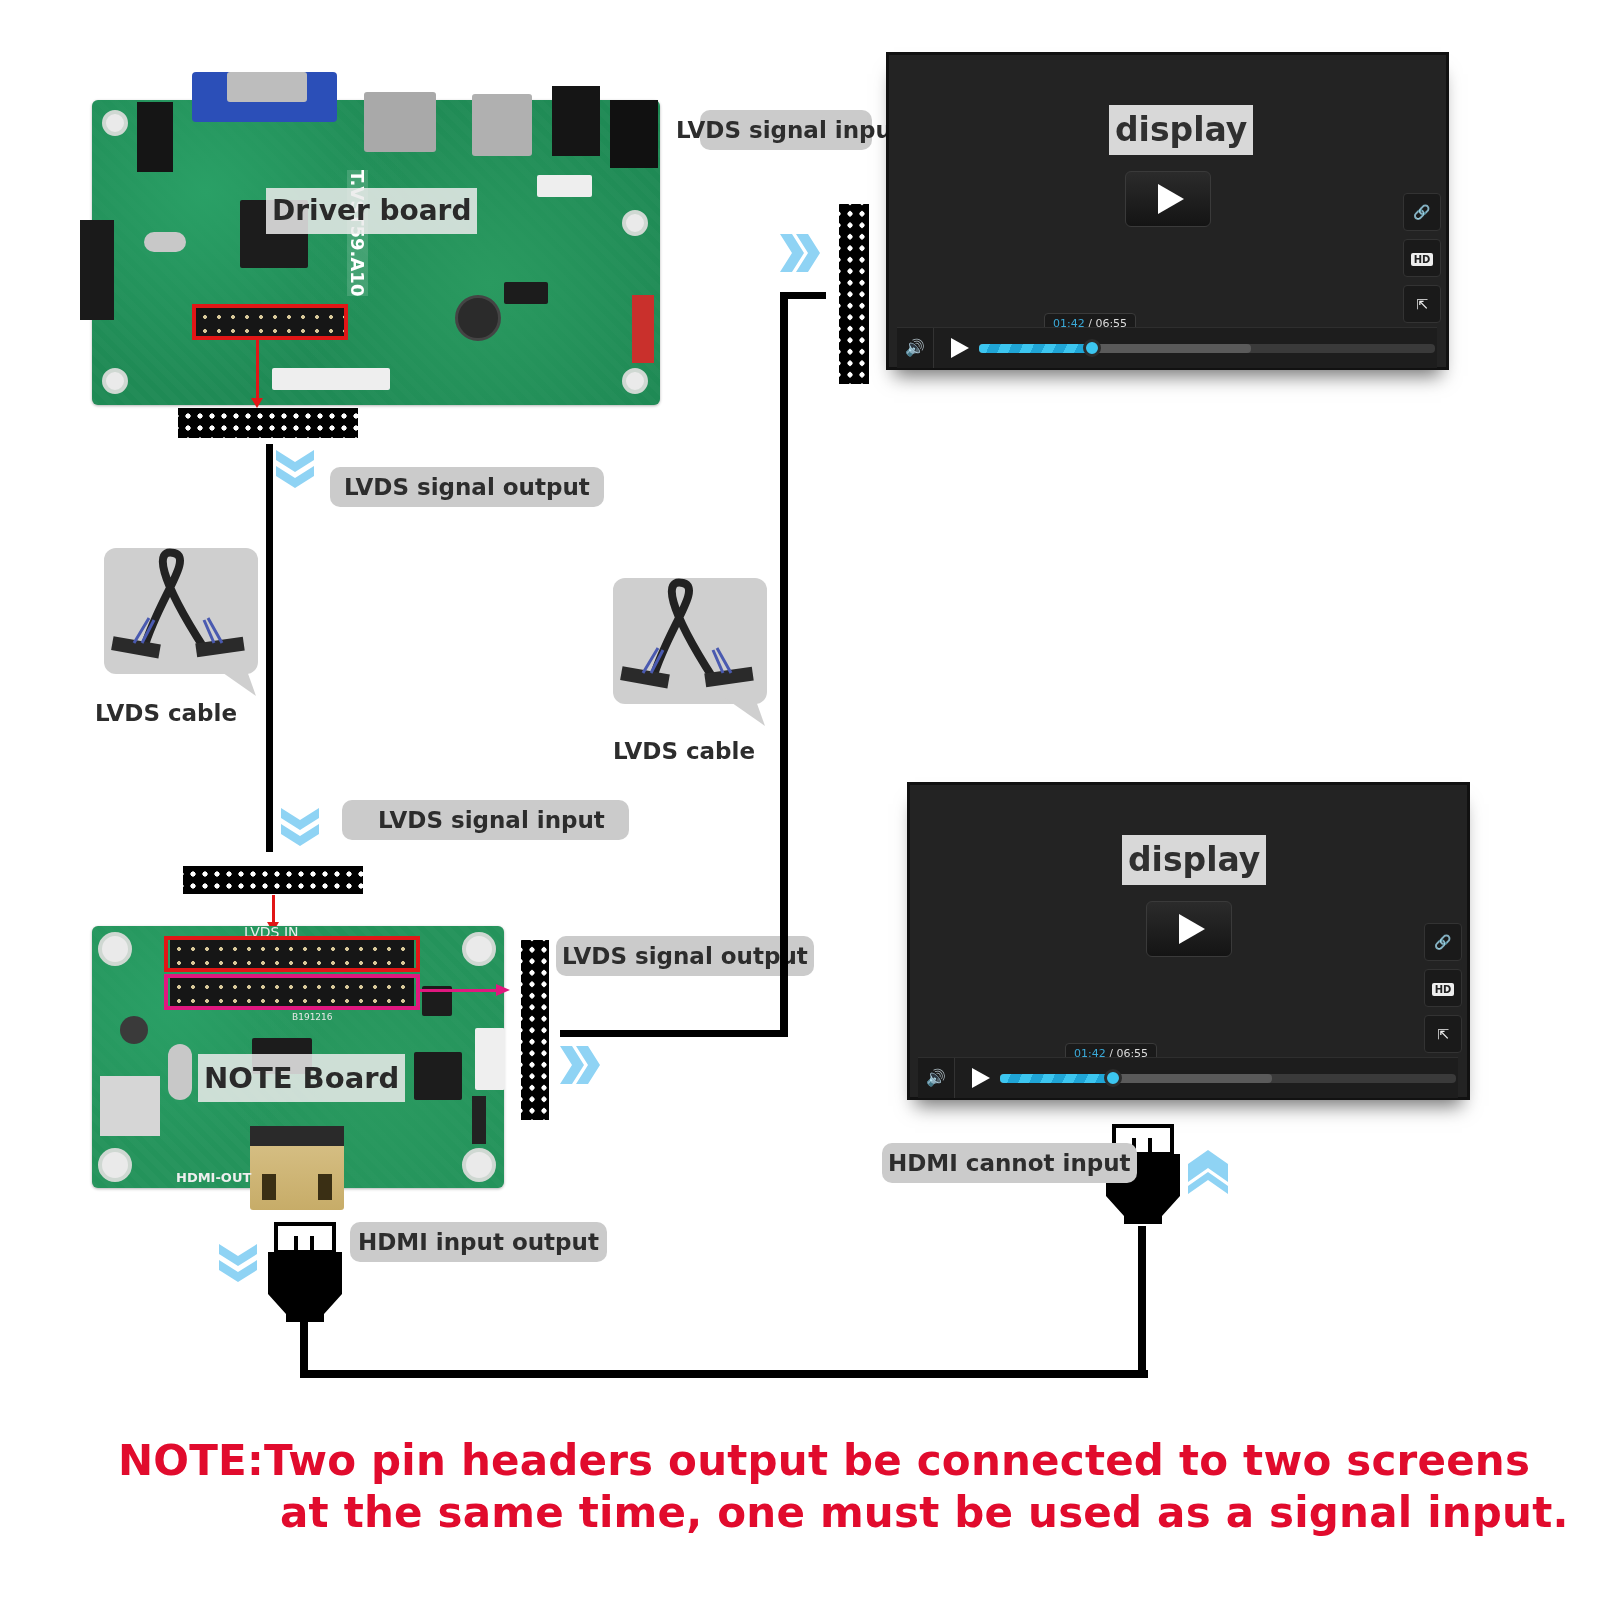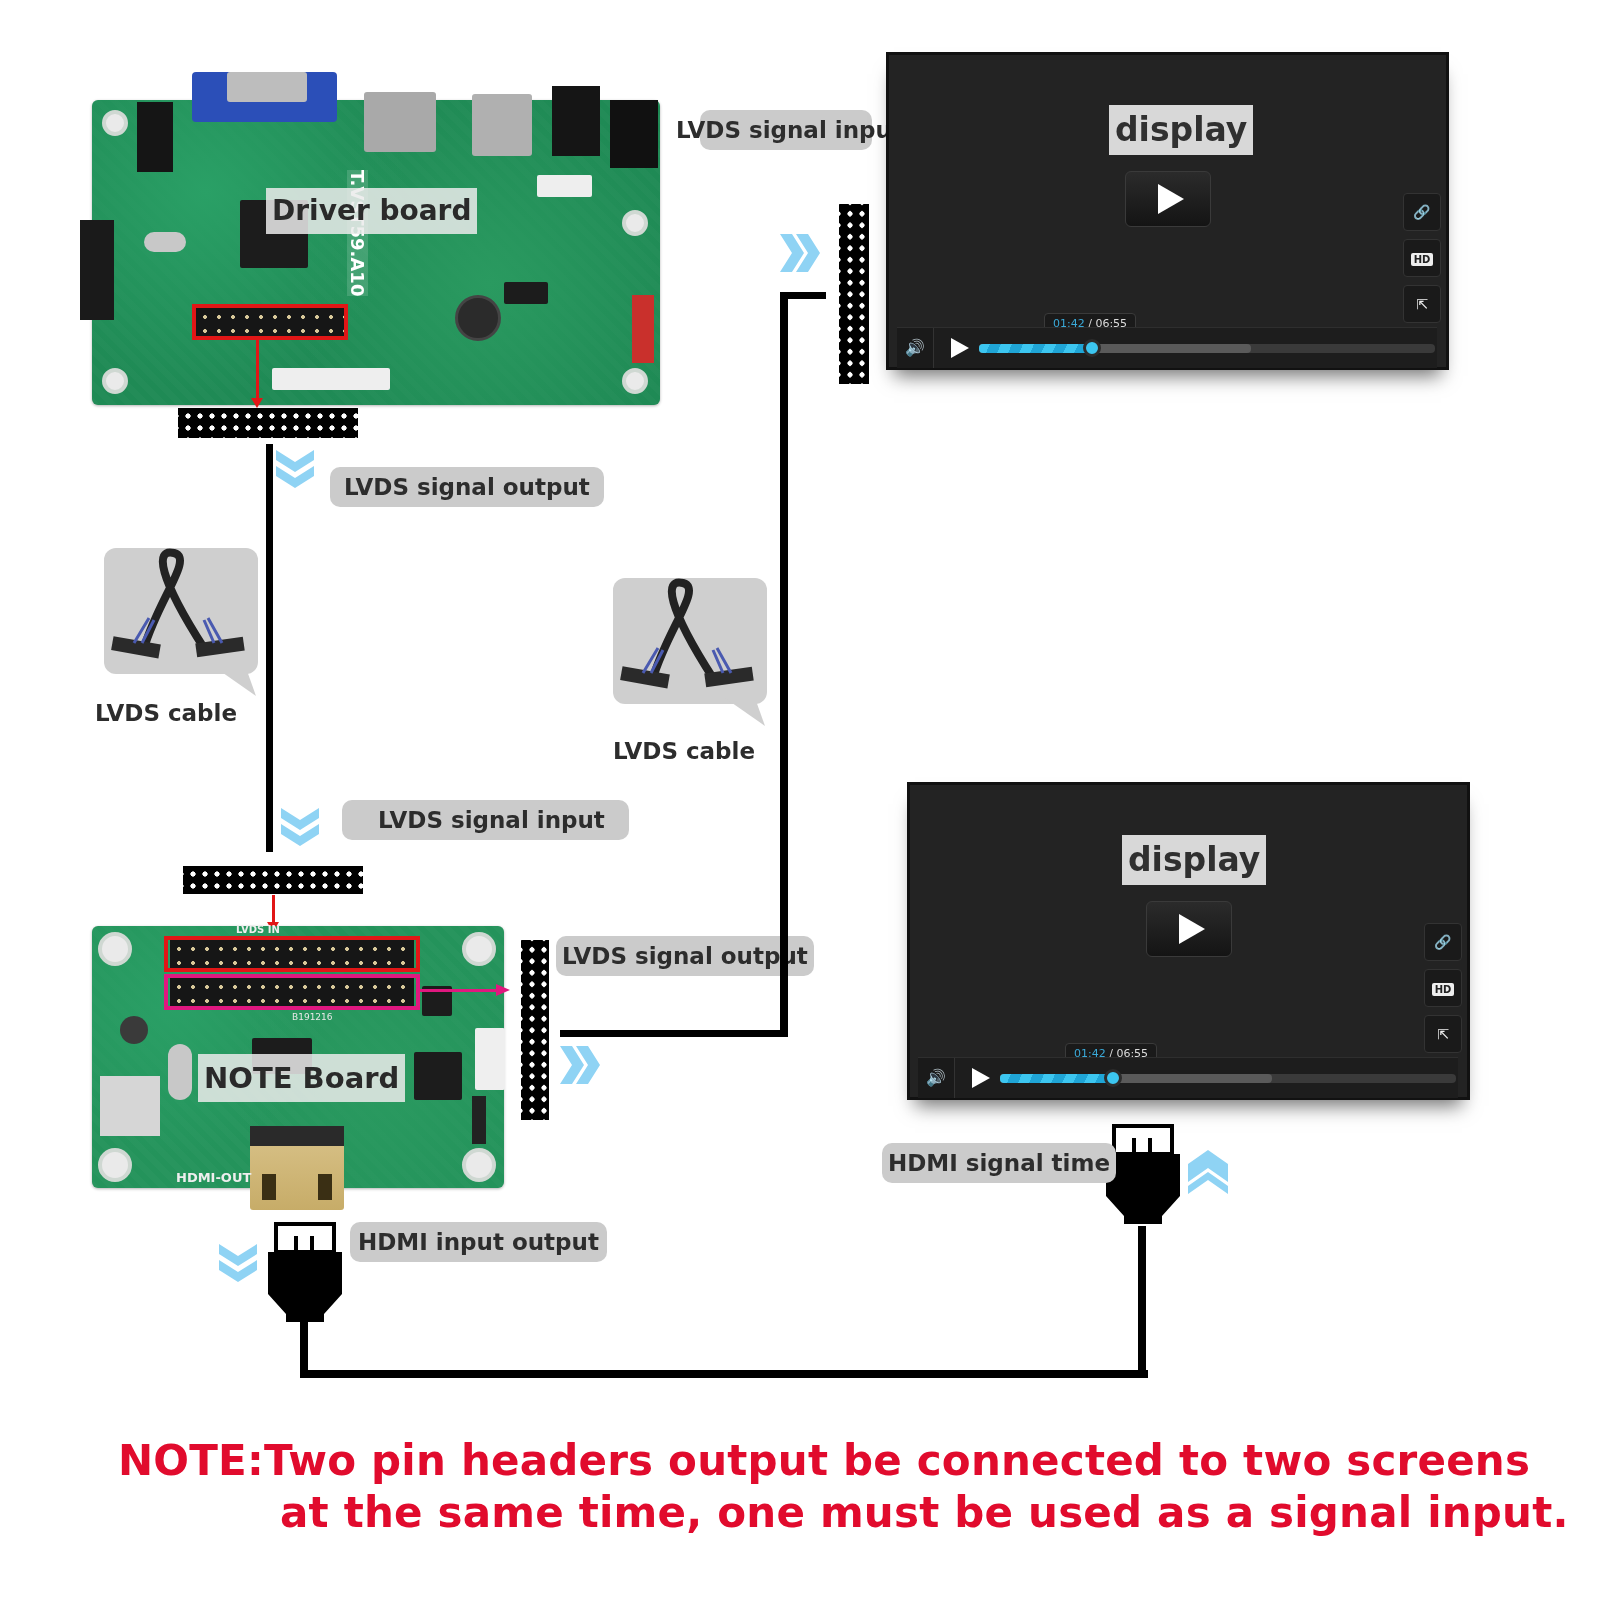--- a/index.html
+++ b/index.html
@@ -166,21 +166,21 @@
 
 <div class="wire" style="left:272px; top:895px; width:3px; height:30px; background:#e11616;"></div>
 <div class="abs" style="left:267px; top:922px; width:0; height:0; border-top:10px solid #e11616; border-left:6px solid transparent; border-right:6px solid transparent;"></div>
 
 <div class="pcb" style="left:92px; top:926px; width:412px; height:262px; background-color:#24935b;">
   <div class="hole" style="left:6px; top:6px;"></div>
   <div class="hole" style="left:370px; top:6px;"></div>
   <div class="hole" style="left:6px; top:222px;"></div>
   <div class="hole" style="left:370px; top:222px;"></div>
 
-  <div class="abs" style="left:144px; top:-2px; color:#eee; font-size:10px; font-weight:bold;">LVDS IN</div>
+  <div class="abs" style="left:152px; top:-2px; color:#eee; font-size:14px; font-weight:normal;">LVDS IN</div>
 
   <div class="pcb-header" style="left:78px; top:14px; width:244px; height:28px;"></div>
   <div class="redbox" style="left:72px; top:10px; width:256px; height:36px;"></div>
 
   <div class="pcb-header" style="left:78px; top:52px; width:244px; height:28px;"></div>
   <div class="magbox" style="left:72px; top:48px; width:256px; height:36px;"></div>
 
   <div class="abs" style="left:200px; top:86px; color:#e8e8e8; font-size:9px;">B191216</div>
 
   <div class="chip" style="left:330px; top:60px; width:30px; height:30px;"></div>
@@ -344,17 +344,17 @@
 <svg class="chev" style="left:1188px; top:1150px;" width="40" height="44" viewBox="0 0 40 44">
   <polygon points="0,22 20,8 40,22 40,32 20,18 0,32" fill="#8fd3f4"></polygon>
   <polygon points="0,8 20,-6 40,8 40,18 20,4 0,18" fill="#8fd3f4" transform="translate(0,6)"></polygon>
   <polygon points="0,36 20,22 40,36 40,44 20,30 0,44" fill="#8fd3f4"></polygon>
 </svg>
 
 <div class="bubble" style="left:882px; top:1143px; padding:0 6px;">
   <svg class="tail" style="left:176px; top:38px;" width="36" height="30" viewBox="0 0 36 30">
       <polygon points="0,0 24,0 34,30" fill="#cbcbcb"></polygon>
     </svg>
-  <span class="bubble-label">HDMI signal time</span>
+  <span class="bubble-label">HDMI cannot input</span>
 </div>
 
 <div class="note" style="left:118px; top:1436px;">NOTE:Two pin headers output be connected to two screens</div>
 <div class="note" style="left:280px; top:1488px;">at the same time, one must be used as a signal input.</div>
 
 </body></html>

